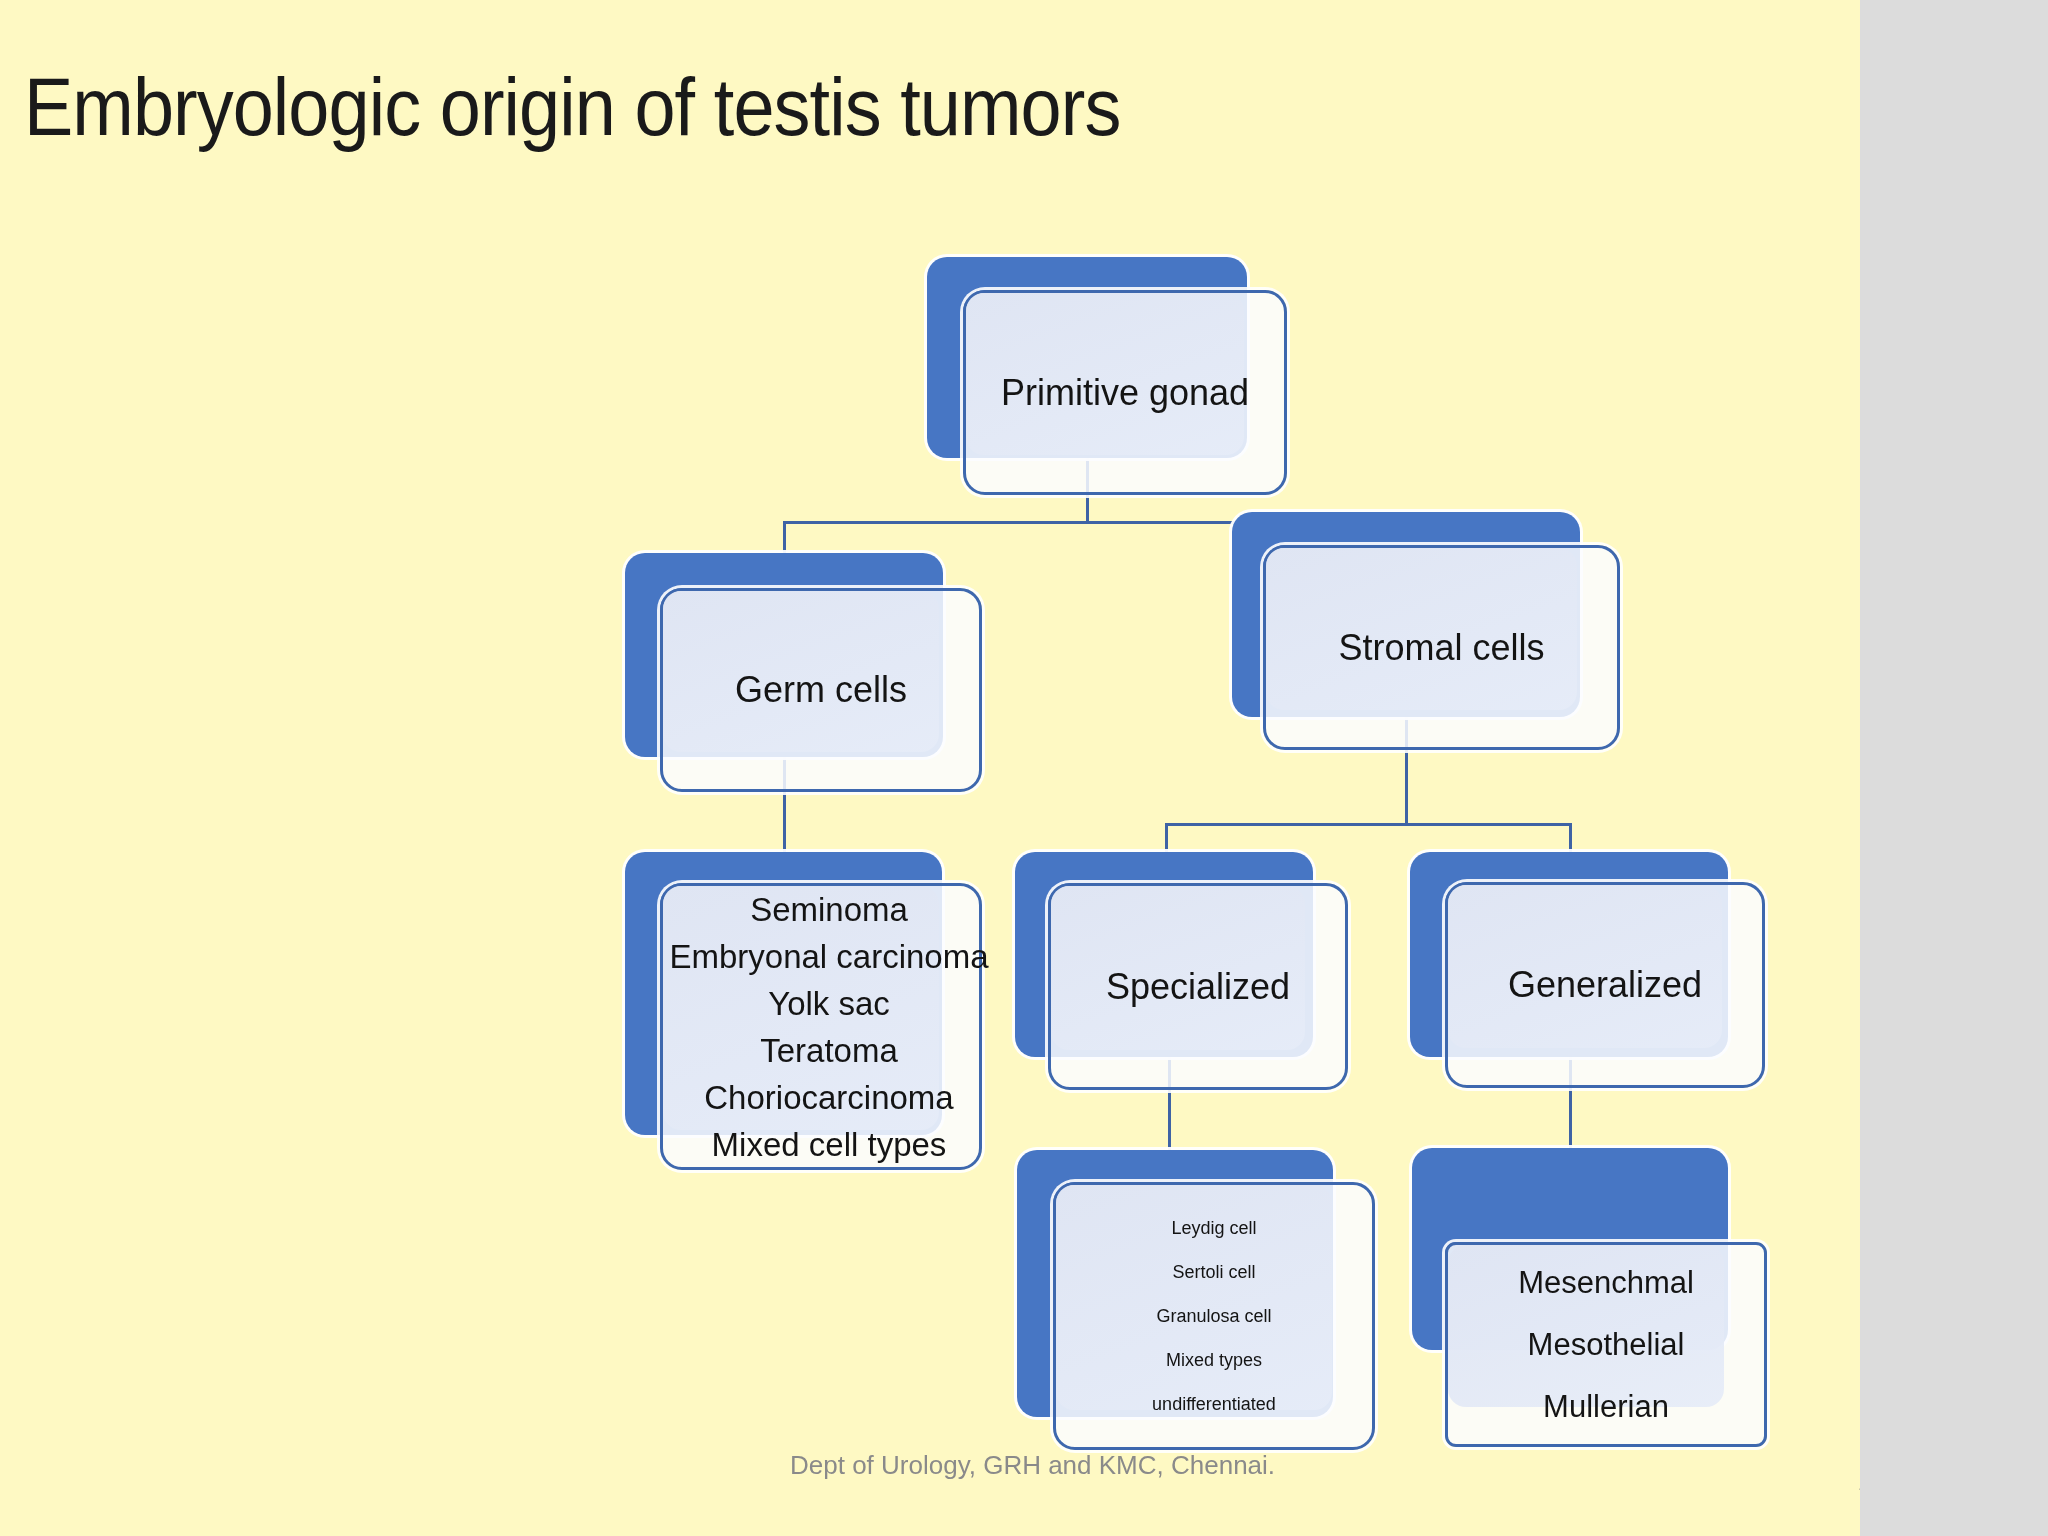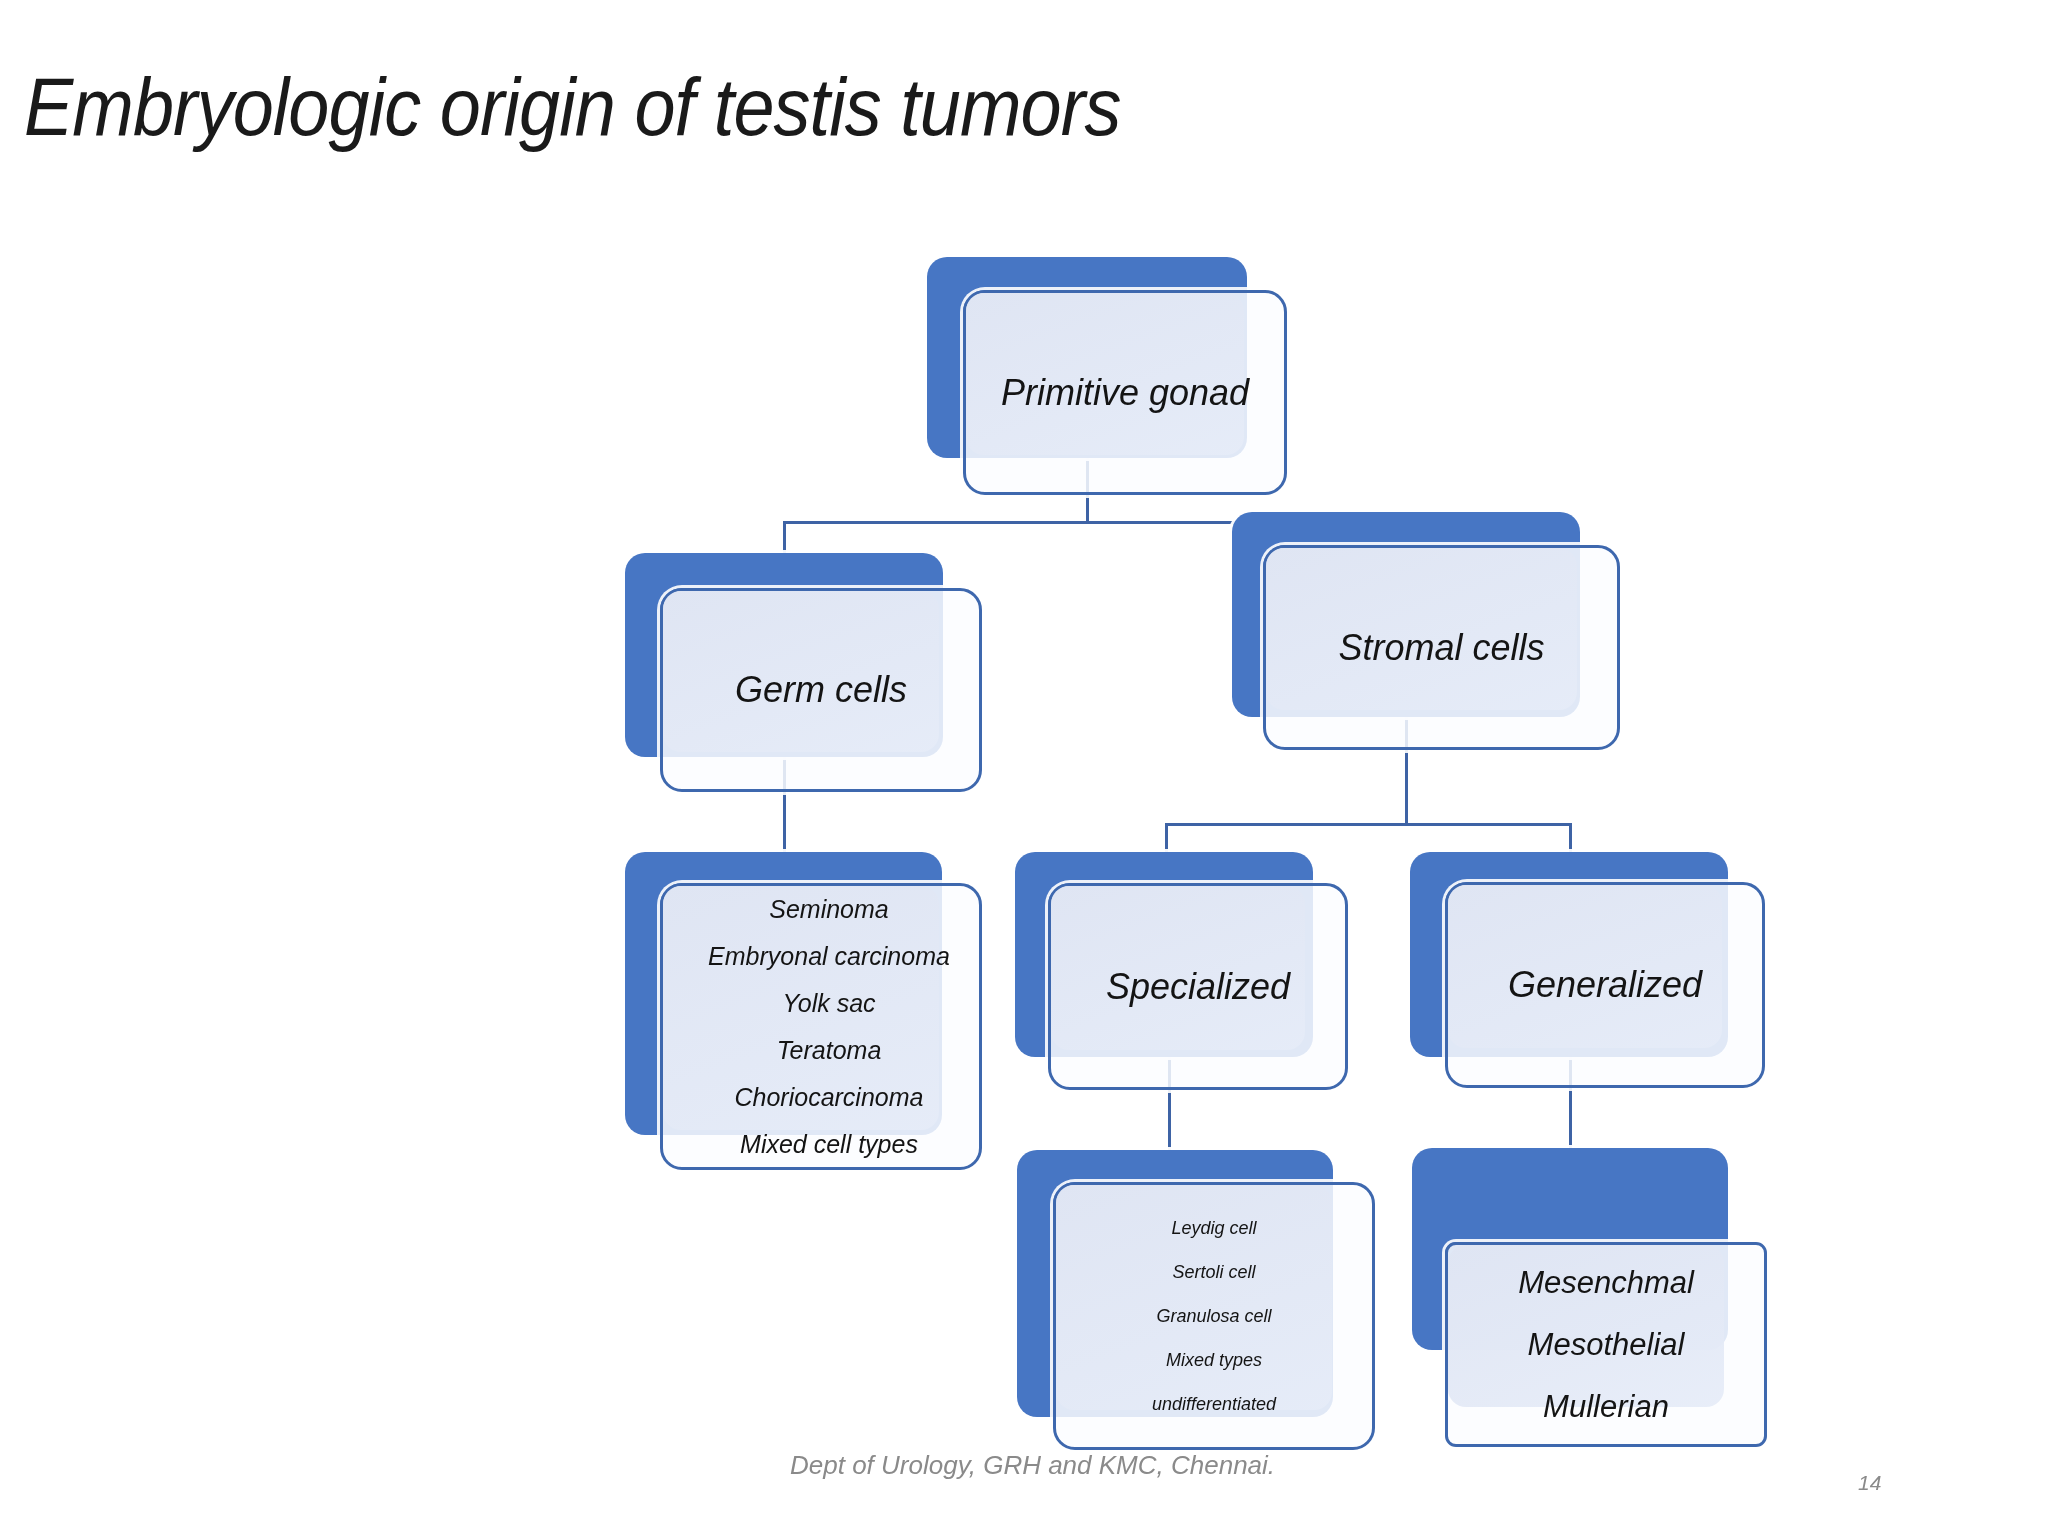--- a/index.html
+++ b/index.html
@@ -1,17 +1,17 @@
 <!DOCTYPE html>
 <html style="--accent: #4776c4; --border: #3e68ae; --line: #3e63a5;"><head>
 <meta charset="utf-8">
 <style>
   html,body{margin:0;padding:0;}
   body{width:2048px;height:1536px;background:#dcdcdc;font-family:"Liberation Sans",sans-serif;}
-  .slide{position:relative;width:2048px;height:1536px;background:#ffffff;overflow:hidden;font-style:italic;}
+  .slide{position:relative;width:1860px;height:1536px;background:#fef9c3;overflow:hidden;}
 
   .title{
     position:absolute;left:24px;top:60px;
     font-size:82px;font-weight:400;color:#1a1a1a;
     letter-spacing:-1px;white-space:nowrap;
     transform:scaleX(.90);transform-origin:left top;
   }
 
   
   .conn{position:absolute;background:var(--line,#3e63a5);z-index:1;}
@@ -34,21 +34,21 @@
   .panel{
     position:absolute;top:0;left:0;right:40px;bottom:37px;
     border-radius:18px;
     background:linear-gradient(160deg,rgba(223,229,243,.96) 0%,rgba(230,236,248,.92) 100%);
   }
   .node-label{
     position:relative;z-index:3;color:#141414;font-size:36px;line-height:1.2;
     text-align:left;white-space:nowrap;
   }
   .node-lines{position:relative;z-index:3;color:#141414;text-align:center;}
-  .lines-sm div{font-size:25px;line-height:47px;white-space:nowrap;margin-left:16px;}
+  .lines-sm div{font-size:33px;line-height:47px;white-space:nowrap;margin-left:16px;}
   .lines-xs div{font-size:18px;line-height:44px;white-space:nowrap;}
   .lines-lg div{font-size:31px;line-height:62px;white-space:nowrap;}
 
   .footer-credit{
     position:absolute;left:790px;top:1450px;
     font-size:26px;color:#8a8a8a;white-space:nowrap;
   }
   .page-number{
     position:absolute;left:1858px;top:1450px;
     font-size:21px;color:#8a8a8a;margin-top:21px;

